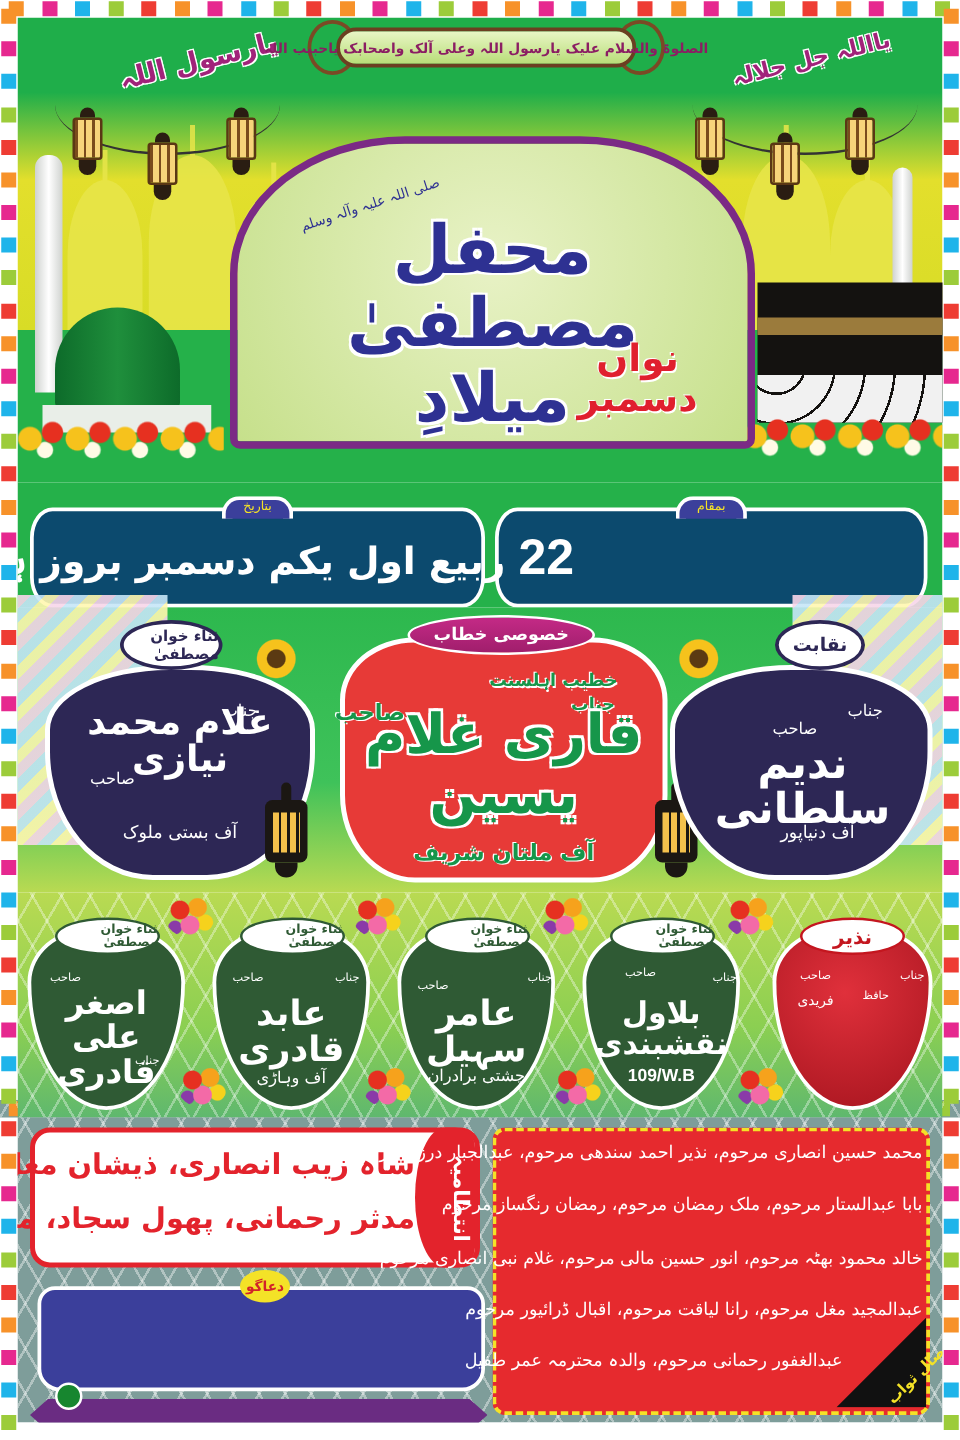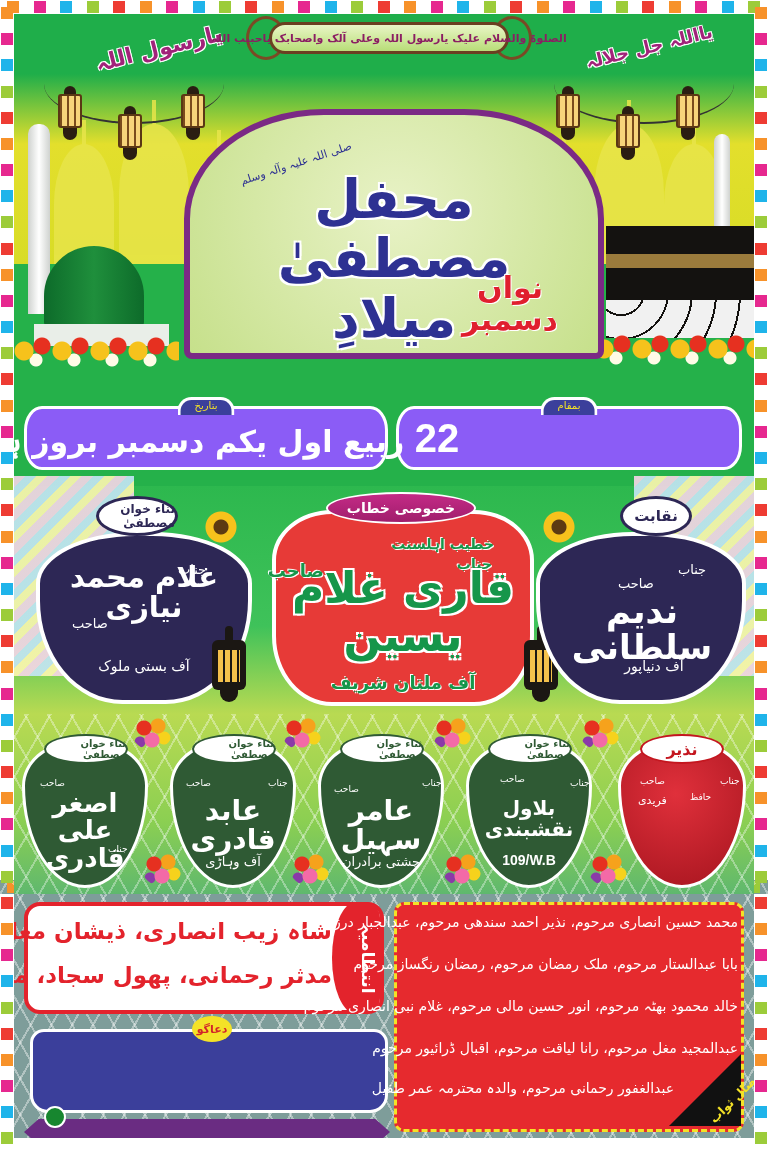--- a/index.html
+++ b/index.html
@@ -59,21 +59,21 @@
   .kaaba .cloth { position: absolute; left: 0; bottom: 0; width: 100%; height: 38px;
     background: repeating-radial-gradient(circle at 15px -8px, #f1f1f1 0 22px, #141210 22px 24px); }
 
   .flowers { position: absolute; height: 34px;
     background: radial-gradient(circle at 10px 17px, #f6c21c 0 9px, transparent 10px) 0 0/38px 34px repeat-x,
                 radial-gradient(circle at 28px 12px, #e63020 0 8px, transparent 9px) 0 0/38px 34px repeat-x,
                 radial-gradient(circle at 22px 26px, #fffbe6 0 6px, transparent 7px) 0 0/38px 34px repeat-x; }
 
   
   .info-row { position: absolute; left: 0; top: 372px; width: 740px; height: 100px; background: #25b14a; }
-  .info-box { position: absolute; top: 20px; height: 64px; background: #8b5cf6; border: 3px solid #fff;
+  .info-box { position: absolute; top: 20px; height: 80px; background: #0c4a6e; border: 3px solid #fff;
     border-radius: 18px 18px 18px 18px / 24px 24px 24px 24px; display: flex; align-items: center; justify-content: center; }
   .info-label { position: absolute; top: -12px; left: 50%; transform: translateX(-50%); background: #3b3f9b; border: 3px solid #fff; border-bottom: none;
     border-radius: 14px 14px 0 0; padding: 0 14px; height: 18px; color: #f4e227; font-size: 10px; direction: rtl; }
   .date-text { color: #fff; font-size: 30px; font-weight: bold; direction: rtl; white-space: nowrap; }
   .date-num { font-size: 40px; font-family: "Liberation Sans", sans-serif; font-weight: bold; }
 
   
   .mid { position: absolute; left: 0; top: 472px; width: 740px; height: 228px;
     background: linear-gradient(180deg, #2db84e 0, #3fc25a 140px, #b9da52 228px); }
   .stripes { position: absolute; width: 120px; height: 200px;
@@ -476,21 +476,21 @@
     <div class="shield-tag" style="left:326px;top:20px;">ثناء خوان مصطفیٰ</div>
     <div class="shield-pre" style="left:408px;top:64px;">جناب</div>
     <div class="shield-pre" style="left:320px;top:70px;">صاحب</div>
     <div class="shield-name" style="left:308px;top:82px;width:118px;font-size:28px;">عامر سہیل</div>
     <div class="shield-from" style="left:308px;top:140px;width:118px;">چشتی برادران</div>
 
     <div class="shield" style="left:452px;"></div>
     <div class="shield-tag" style="left:474px;top:20px;">ثناء خوان مصطفیٰ</div>
     <div class="shield-pre" style="left:556px;top:64px;">جناب</div>
     <div class="shield-pre" style="left:486px;top:60px;">صاحب</div>
-    <div class="shield-name" style="left:456px;top:84px;width:118px;font-size:20px;">بلاول نقشبندی</div>
+    <div class="shield-name" style="left:456px;top:84px;width:118px;font-size:24px;">بلاول نقشبندی</div>
     <div class="shield-from" style="left:456px;top:138px;width:118px;font-family:'Liberation Sans',sans-serif;font-weight:bold;font-size:14px;direction:ltr;">109/W.B</div>
 
     <div class="shield red" style="left:604px;width:128px;"></div>
     <div class="shield-tag red" style="left:626px;top:20px;">نذیر</div>
     <div class="shield-pre" style="left:706px;top:62px;">جناب</div>
     <div class="shield-pre" style="left:626px;top:62px;">صاحب</div>
     <div class="shield-pre" style="left:676px;top:78px;">حافظ</div>
     <div class="shield-pre" style="left:624px;top:80px;font-size:11px;">فریدی</div>
   </section>
 

